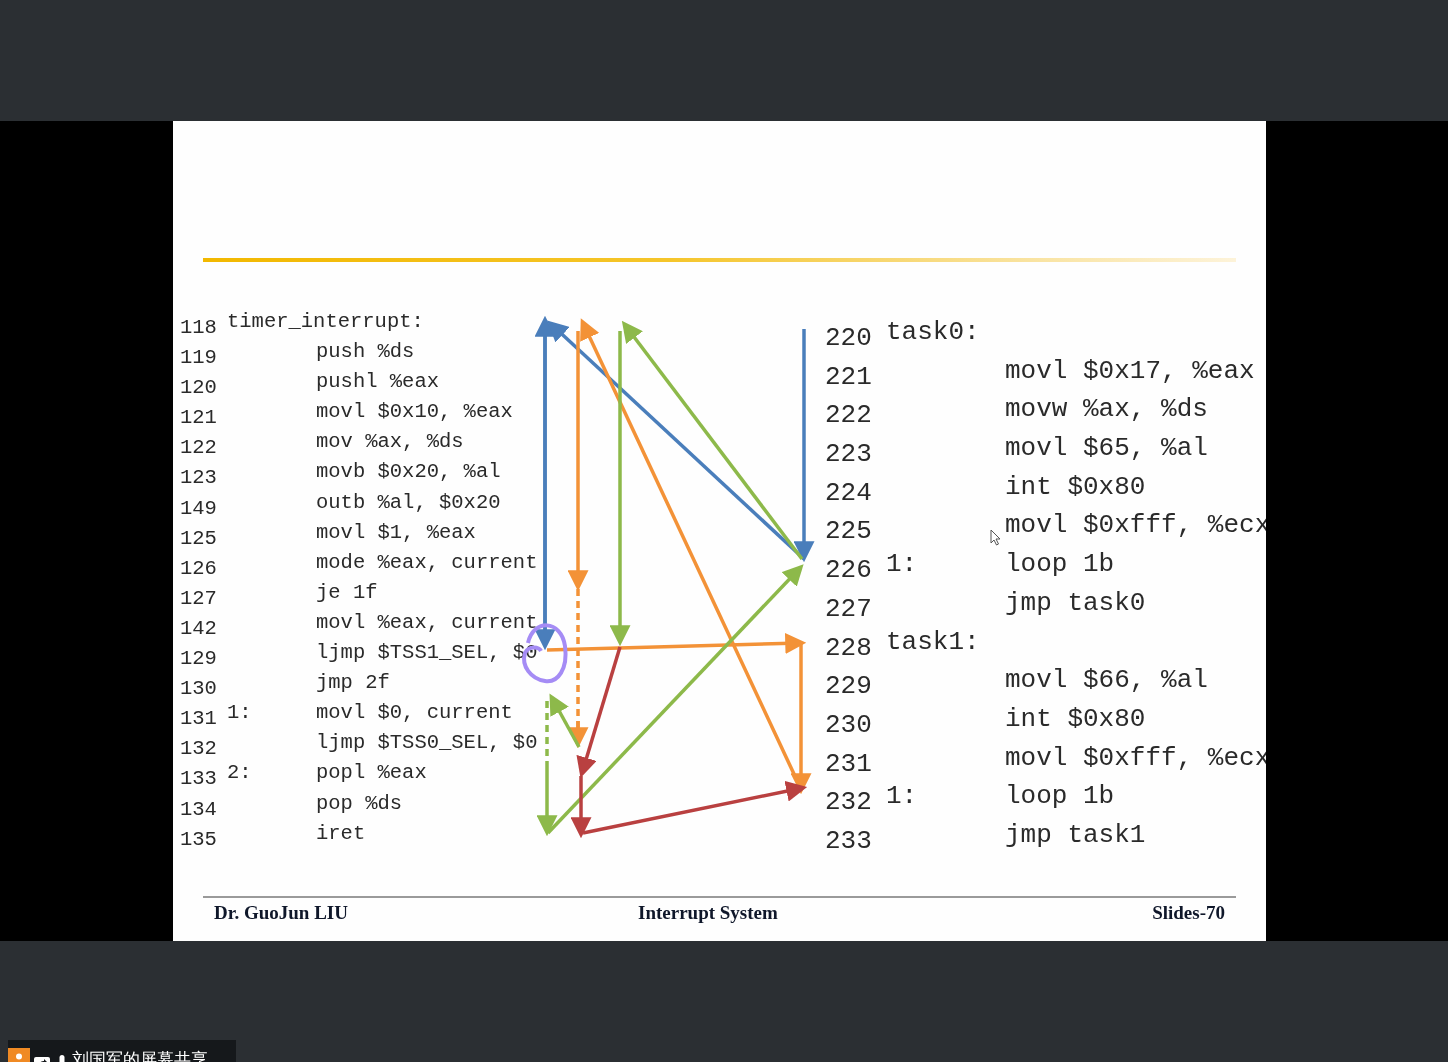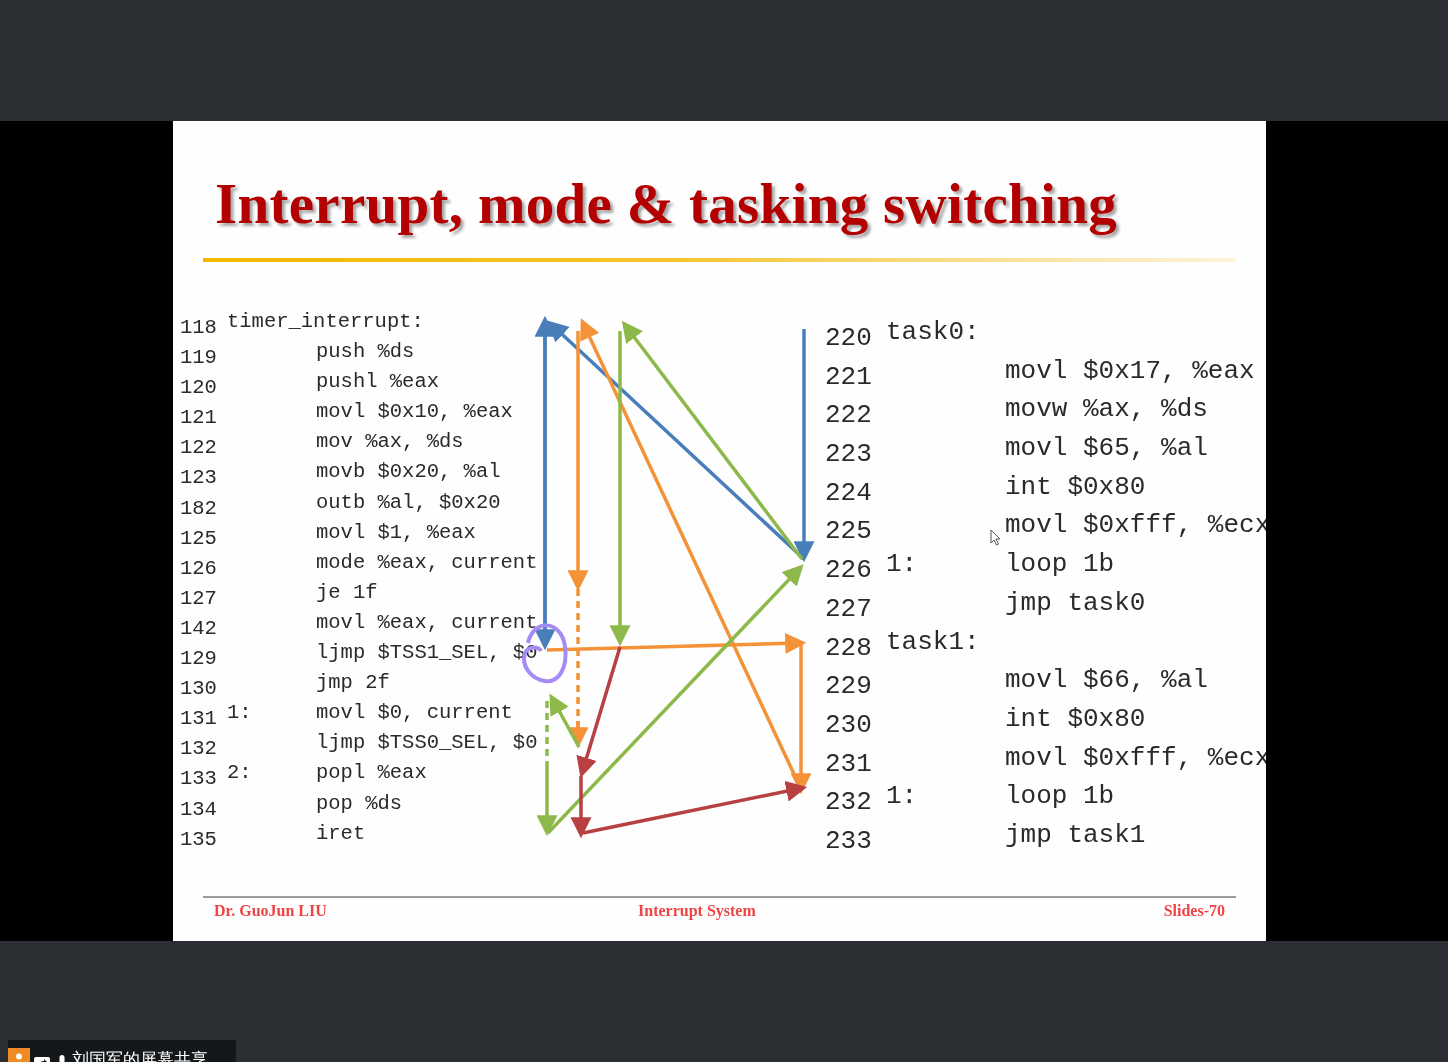--- a/index.html
+++ b/index.html
@@ -36,21 +36,21 @@
   .ln { position:absolute; left:0;margin-top:6px; }
   .lbl { position:absolute; }
   .ins { position:absolute; }
   .code-left .lbl { left:47px;text-align:right; }
   .code-left .ins { left:136px; }
   .code-right .lbl { left:61px; }
   .code-right .ins { left:180px; }
   .footer-rule { position:absolute; left:30px; top:775px; width:1033px; height:2px; background:#9a9a9a; }
   .footer-text {
     position:absolute; top:781px; font-family:"Liberation Serif", serif; font-weight:bold;
-    font-size:16px; color:#ef4444;
+    font-size:19px; color:#0f172a;
   }
   .footer-left { left:41px; }
   .footer-center { left:465px; }
   .footer-right { right:41px; }
   .arrows { position:absolute; left:0; top:0; width:1093px; height:820px; pointer-events:none; }
   .cursor { position:absolute; left:817px; top:408px; }
   .share-bar {
     position:absolute; left:8px; top:1040px; height:30px; width:228px;
     background:#15181b; display:flex; align-items:flex-end;
   }
@@ -59,31 +59,30 @@
   .share-text { color:#ffffff; font-size:17px; margin-left:2px; font-family:"DejaVu Sans", sans-serif; white-space:nowrap; line-height:22px; }
 </style>
 </head>
 <body>
 
 <div class="top-bar"></div>
 <div class="stage"></div>
 <div class="bottom-area"></div>
 
 <div class="slide">
-  <div class="slide-title">Interrupt, mode &amp; tasking switching</div>
   <div class="title-rule"></div>
 
   <div class="code-left" id="code-left">
       <div class="code-line"><span class="ln">118</span><span class="lbl">timer_interrupt:</span><span class="ins"></span></div>
       <div class="code-line"><span class="ln">119</span><span class="lbl"></span><span class="ins">push %ds</span></div>
       <div class="code-line"><span class="ln">120</span><span class="lbl"></span><span class="ins">pushl %eax</span></div>
       <div class="code-line"><span class="ln">121</span><span class="lbl"></span><span class="ins">movl $0x10, %eax</span></div>
       <div class="code-line"><span class="ln">122</span><span class="lbl"></span><span class="ins">mov %ax, %ds</span></div>
       <div class="code-line"><span class="ln">123</span><span class="lbl"></span><span class="ins">movb $0x20, %al</span></div>
-      <div class="code-line"><span class="ln">182</span><span class="lbl"></span><span class="ins">outb %al, $0x20</span></div>
+      <div class="code-line"><span class="ln">149</span><span class="lbl"></span><span class="ins">outb %al, $0x20</span></div>
       <div class="code-line"><span class="ln">125</span><span class="lbl"></span><span class="ins">movl $1, %eax</span></div>
       <div class="code-line"><span class="ln">126</span><span class="lbl"></span><span class="ins">mode %eax, current</span></div>
       <div class="code-line"><span class="ln">127</span><span class="lbl"></span><span class="ins">je 1f</span></div>
       <div class="code-line"><span class="ln">142</span><span class="lbl"></span><span class="ins">movl %eax, current</span></div>
       <div class="code-line"><span class="ln">129</span><span class="lbl"></span><span class="ins">ljmp $TSS1_SEL, $0</span></div>
       <div class="code-line"><span class="ln">130</span><span class="lbl"></span><span class="ins">jmp 2f</span></div>
       <div class="code-line"><span class="ln">131</span><span class="lbl">1:</span><span class="ins">movl $0, current</span></div>
       <div class="code-line"><span class="ln">132</span><span class="lbl"></span><span class="ins">ljmp $TSS0_SEL, $0</span></div>
       <div class="code-line"><span class="ln">133</span><span class="lbl">2:</span><span class="ins">popl %eax</span></div>
       <div class="code-line"><span class="ln">134</span><span class="lbl"></span><span class="ins">pop %ds</span></div>

